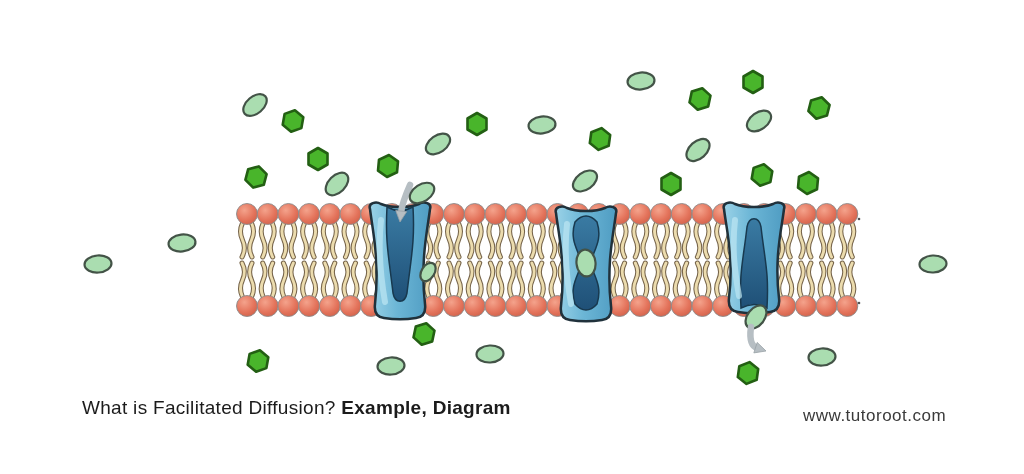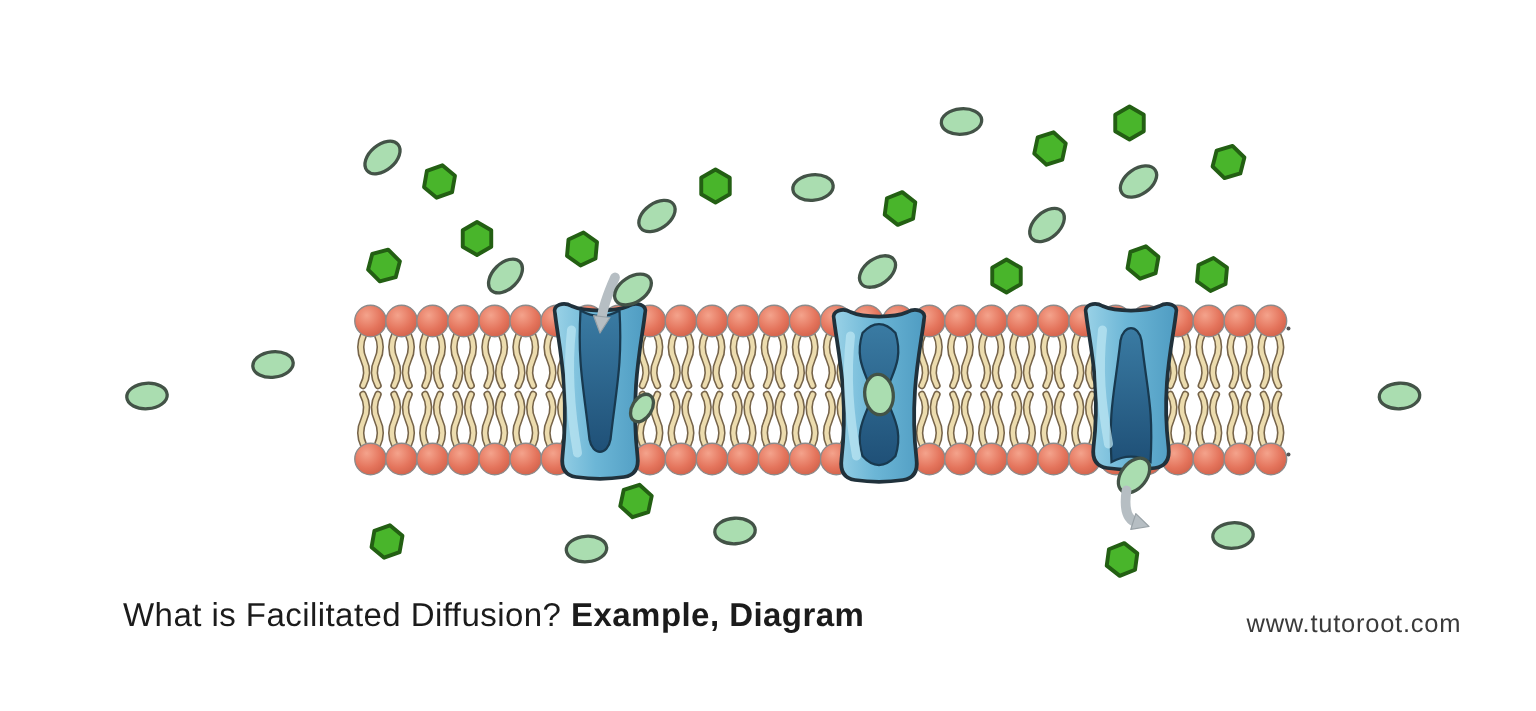--- a/index.html
+++ b/index.html
@@ -8,25 +8,25 @@
   
   .logo{position:absolute;left:74px;top:24px;}
   .logo-row{display:flex;align-items:flex-start;}
   .brand{font-family:"DejaVu Serif","Liberation Serif",serif;font-weight:bold;
          font-size:29px;line-height:30px;letter-spacing:-1px;}
   .book{margin-left:4px;margin-top:3px;}
   .tagline{font-family:"Liberation Serif",serif;font-size:15px;margin-top:1px;margin-left:8px;}
   
   #diagram{position:absolute;left:0;top:0;width:1024px;height:474px;}
   
-  .caption{position:absolute;left:82px;top:397px;font-size:22px;color:#1b1b1b;
+  .caption{position:absolute;left:82px;top:397px;font-size:19px;color:#1b1b1b;
            letter-spacing:0.3px;white-space:nowrap;}
   .caption strong{font-weight:700;}
   .website{position:absolute;left:803px;top:406px;font-size:17px;color:#3a3a3a;
-           letter-spacing:0.5px;margin-left:28px;}
+           letter-spacing:0.5px;}
 </style>
 </head>
 <body>
 
 <div class="stage">
 
   <header class="logo">
     <div class="logo-row">
       <span class="brand" style="color: rgb(90, 70, 48);">tutoroot</span>
       <svg class="book" width="42" height="30" viewBox="0 0 42 30">

